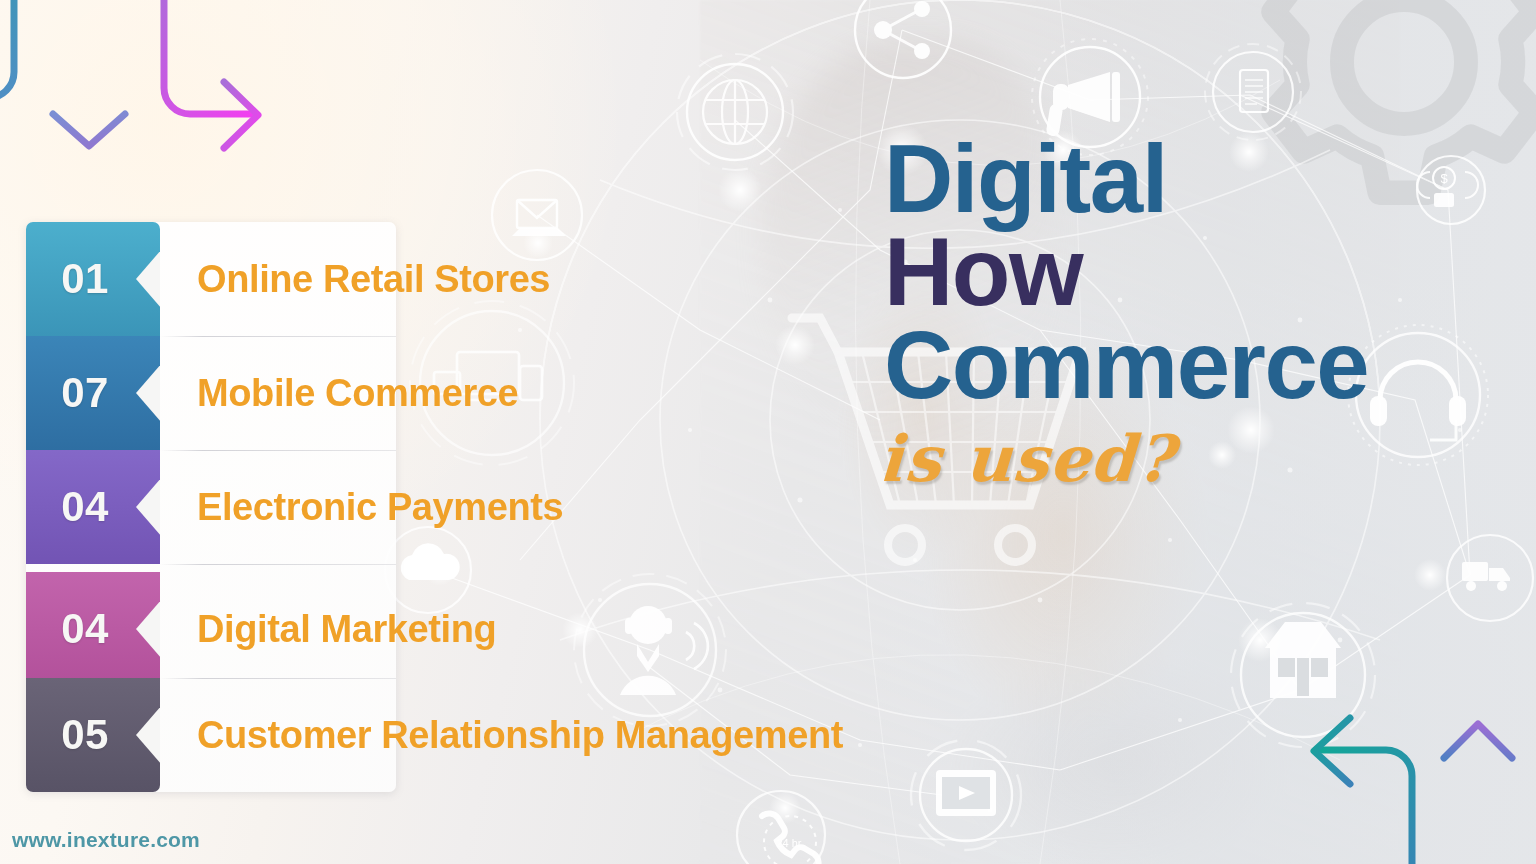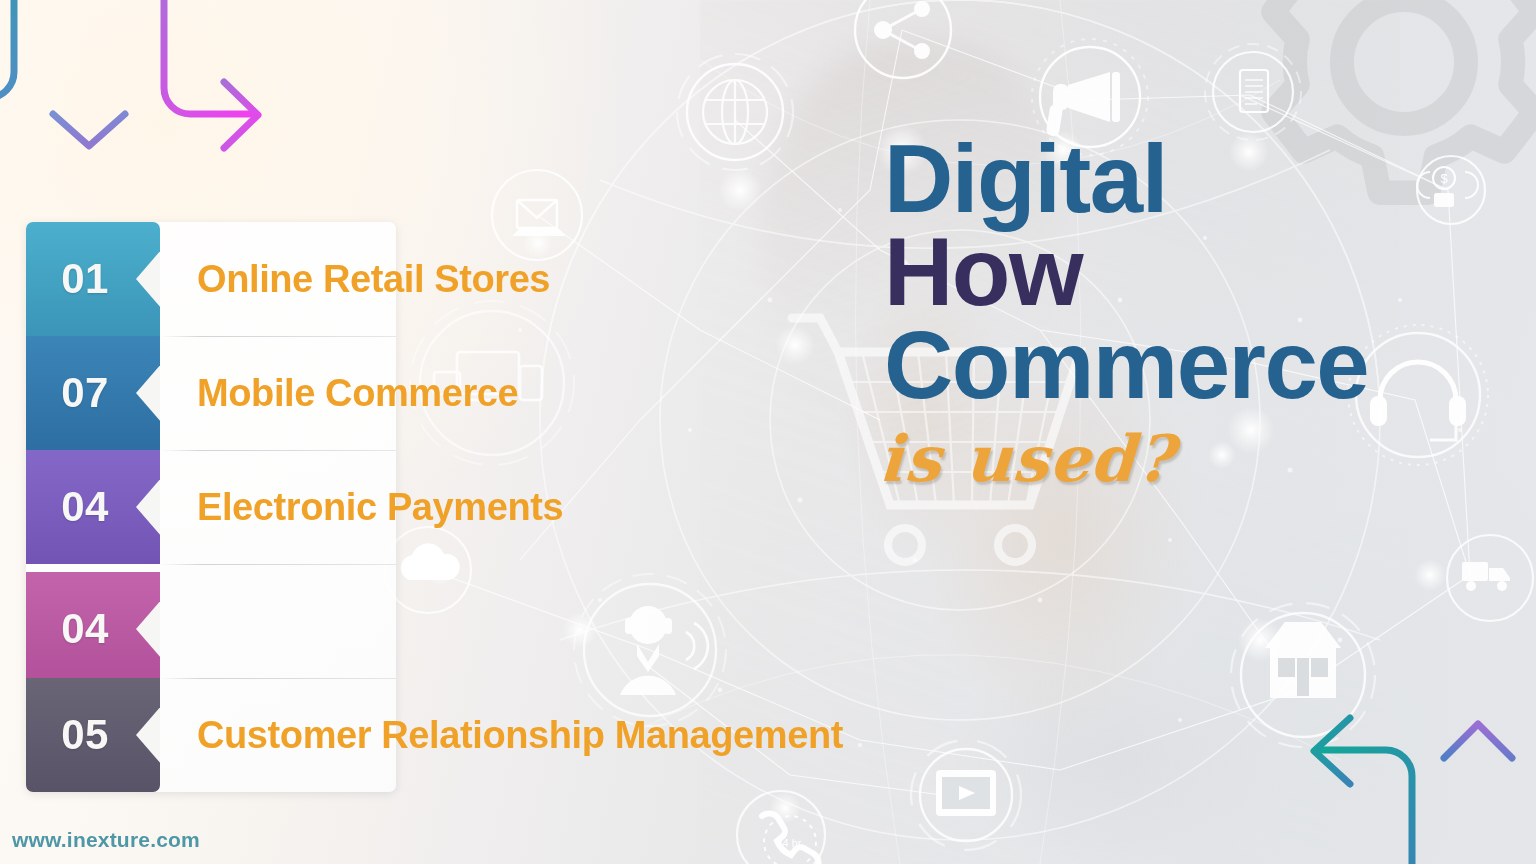--- a/index.html
+++ b/index.html
@@ -499,20 +499,21 @@
         </div>
         <div class="label">Electronic Payments</div>
       </div>
 
       <div class="row" style="top:350px">
         <div class="num-block">
           <div class="grad" style="background:linear-gradient(180deg,#c264ac 0%,#b2509a 100%)"></div>
           <span class="num">04</span>
           <div class="notch"></div>
         </div>
+        <div class="label">Digital Marketing</div>
       </div>
 
       <div class="row" style="top:456px">
         <div class="num-block">
           <div class="grad" style="background:linear-gradient(180deg,#6a6477 0%,#585366 100%);border-radius:0 0 7px 7px"></div>
           <span class="num">05</span>
           <div class="notch"></div>
         </div>
         <div class="label">Customer Relationship Management</div>
       </div>

